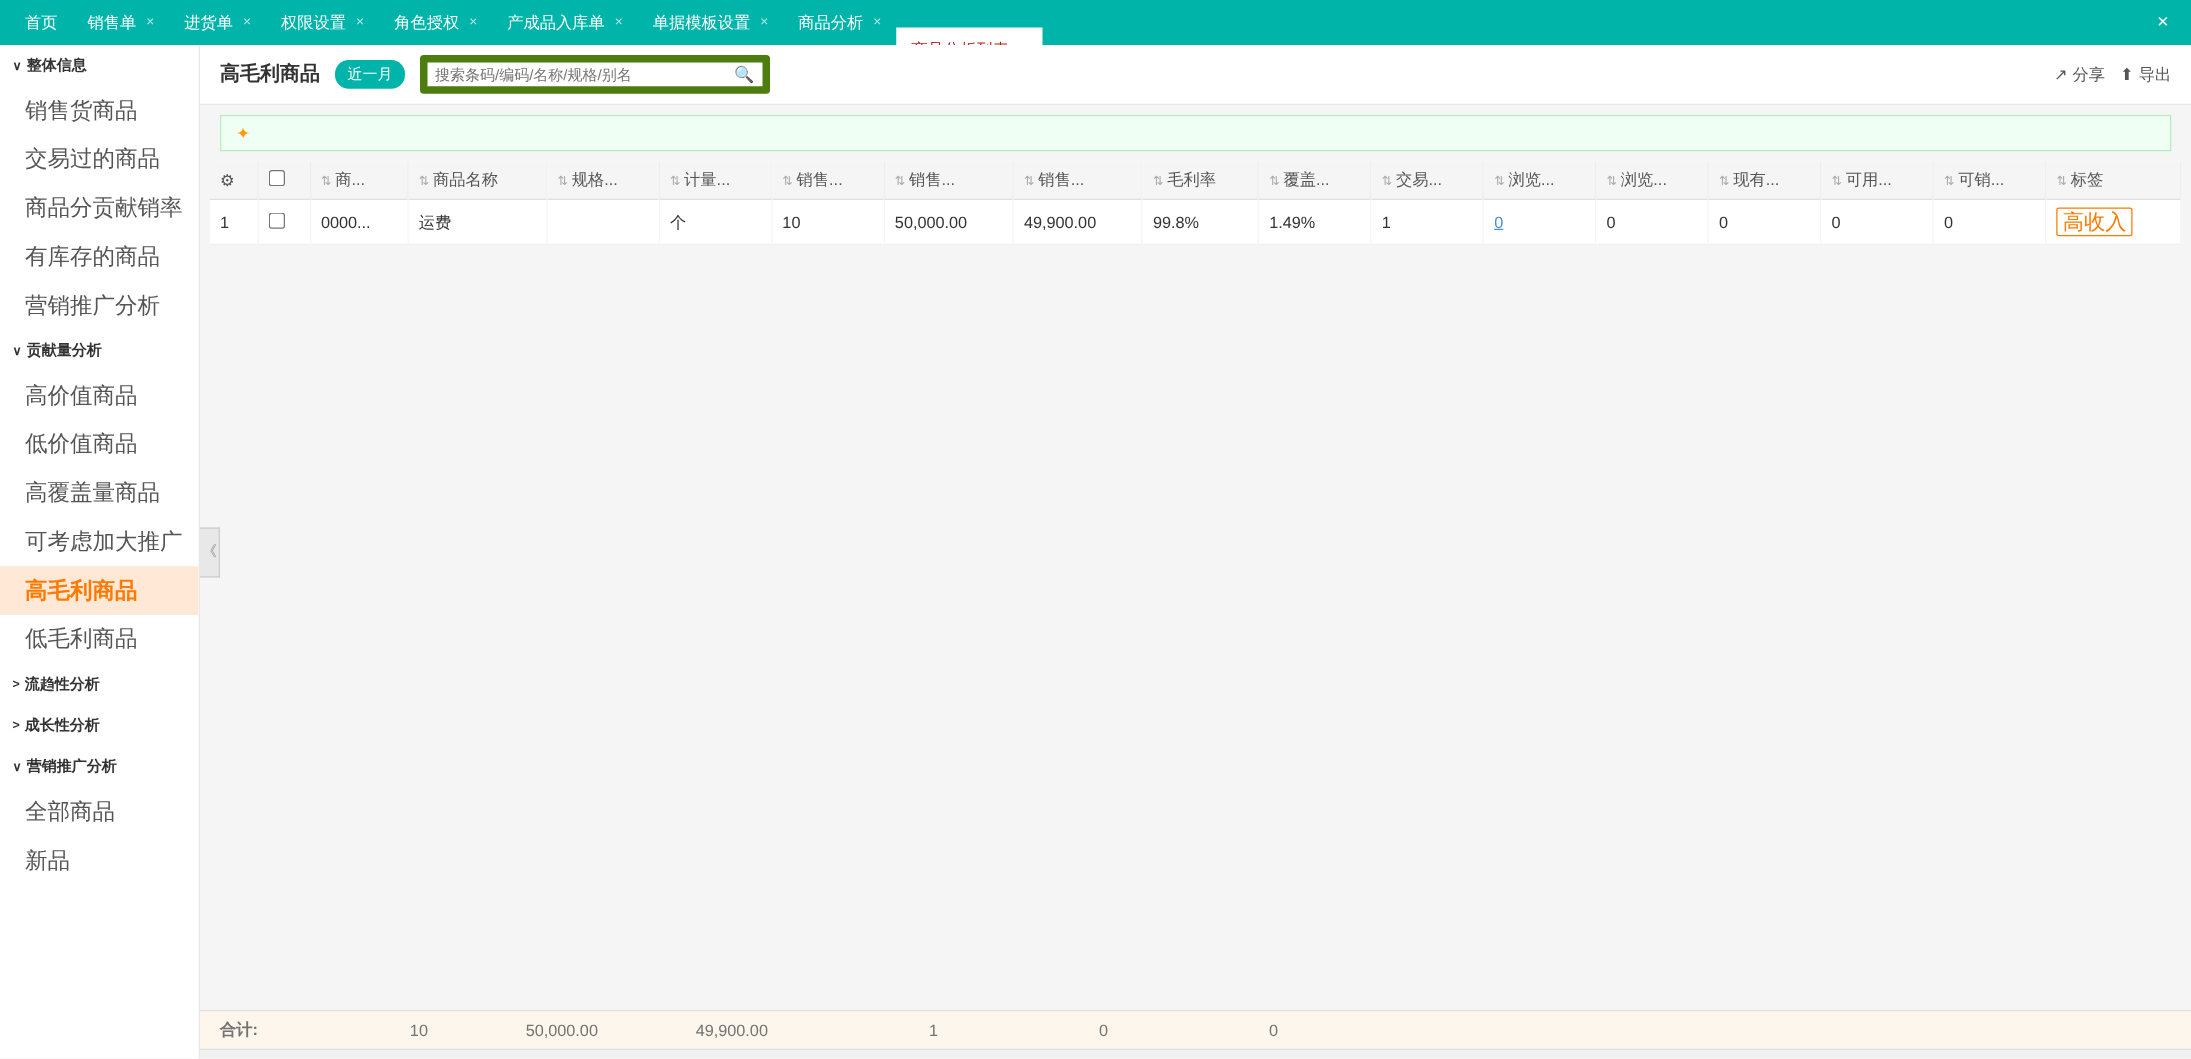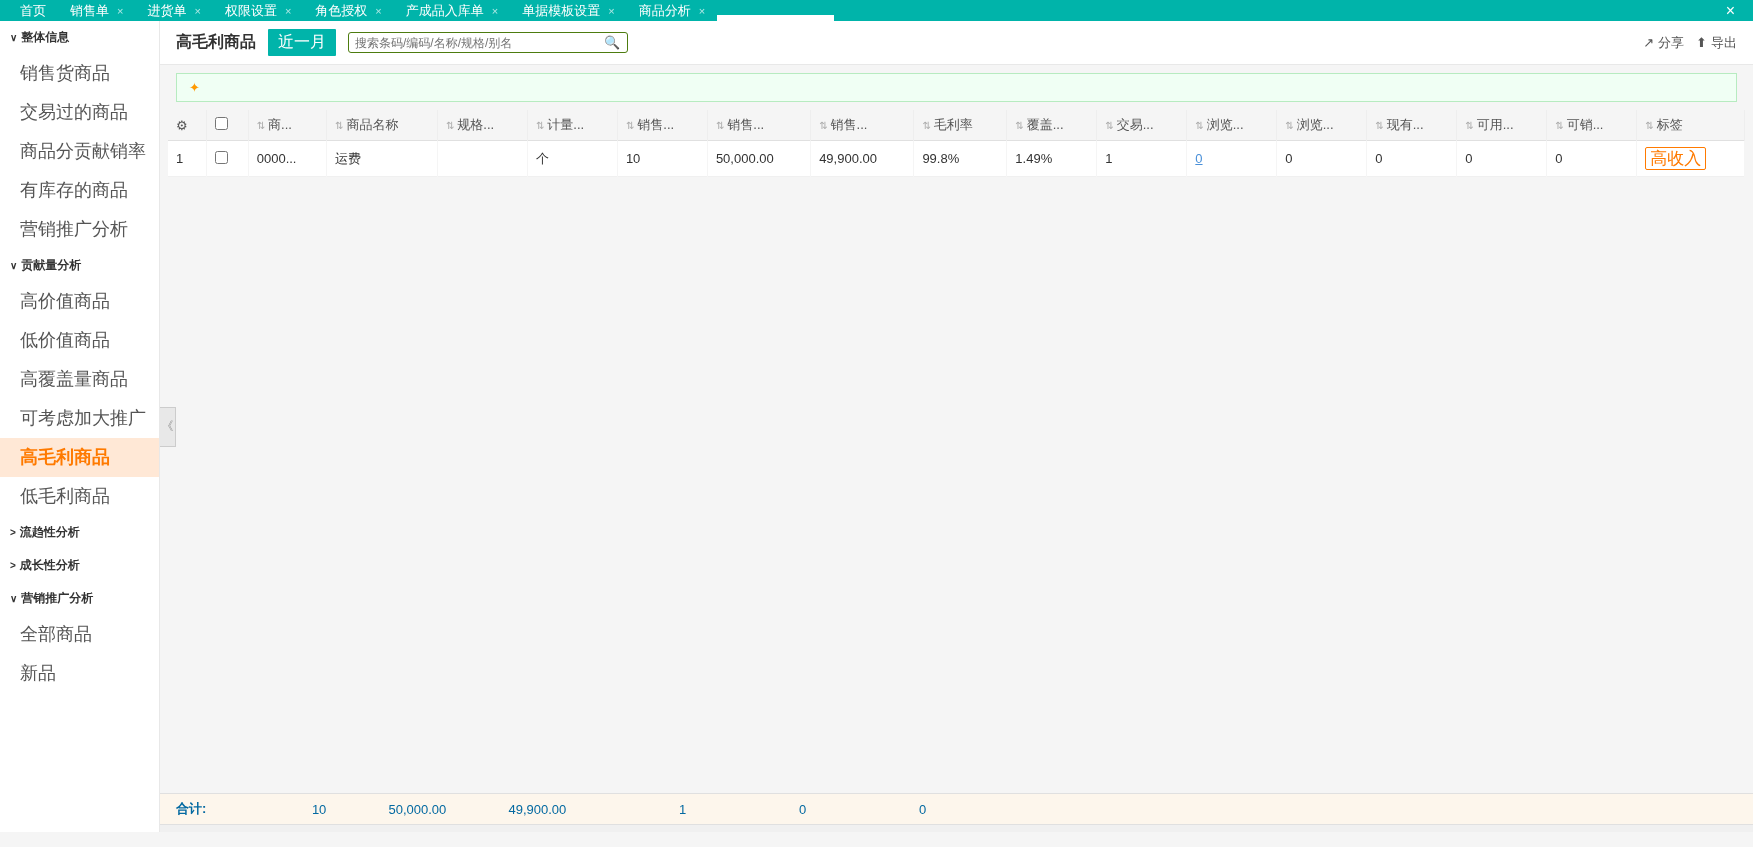--- a/index.html
+++ b/index.html
@@ -3,21 +3,21 @@
   <meta charset="utf-8">
   <style>
     * { box-sizing: border-box; margin: 0; padding: 0; font-family: 'Microsoft YaHei', Arial, sans-serif; font-size: 13px; }
     body { background: #f5f5f5; overflow: hidden; width: 1753px; height: 847px; }
 
     
     .top-nav {
       display: flex;
       align-items: center;
       background: #00b4aa;
-      height: 21px;
+      height: 36px;
       padding: 0 8px;
       color: #fff;
     }
     .top-nav .nav-item {
       padding: 0 12px;
       height: 36px;
       line-height: 36px;
       cursor: pointer;
       white-space: nowrap;
       color: #fff;
@@ -121,28 +121,28 @@
     .content-title {
       font-size: 16px;
       font-weight: bold;
       color: #333;
     }
     .filter-btn {
       background: #00b4aa;
       color: #fff;
       border: none;
       padding: 3px 10px;
-      border-radius: 1px;
-      cursor: pointer;
-      font-size: 16px;
+      border-radius: 11px;
+      cursor: pointer;
+      font-size: 12px;
     }
     .search-box {
       display: flex;
       align-items: center;
-      border: 1px solid #4d7c0f;
+      border: 6px solid #4d7c0f;
       border-radius: 3px;
       padding: 2px 6px;
       flex: 1;
       max-width: 280px;
     }
     .search-box input {
       border: none;
       outline: none;
       font-size: 12px;
       color: #999;
@@ -223,23 +223,23 @@
     .tag-high { color: #ff7a00; font-size: 17px; border: 1px solid #ff7a00; padding: 1px 4px; border-radius: 2px; }
     .link-cell { color: #4a90d9; text-decoration: underline; cursor: pointer; }
 
     
     .table-footer {
       border-top: 1px solid #e0e0e0;
       background: #fdf6ec;
       padding: 6px 16px;
       display: flex;
       align-items: center;
-      gap: 40px;
-      font-size: 12px;
-      color: #0369a1;
+      gap: 56px;
+      font-size: 12px;
+      color: #737373;
       flex-shrink: 0;
     }
     .table-footer .footer-label { font-weight: bold; }
     .footer-cell { min-width: 80px; text-align: right; }
 
     
     .scrollbar-area {
       height: 8px;
       background: #f0f0f0;
       border-top: 1px solid #e0e0e0;

